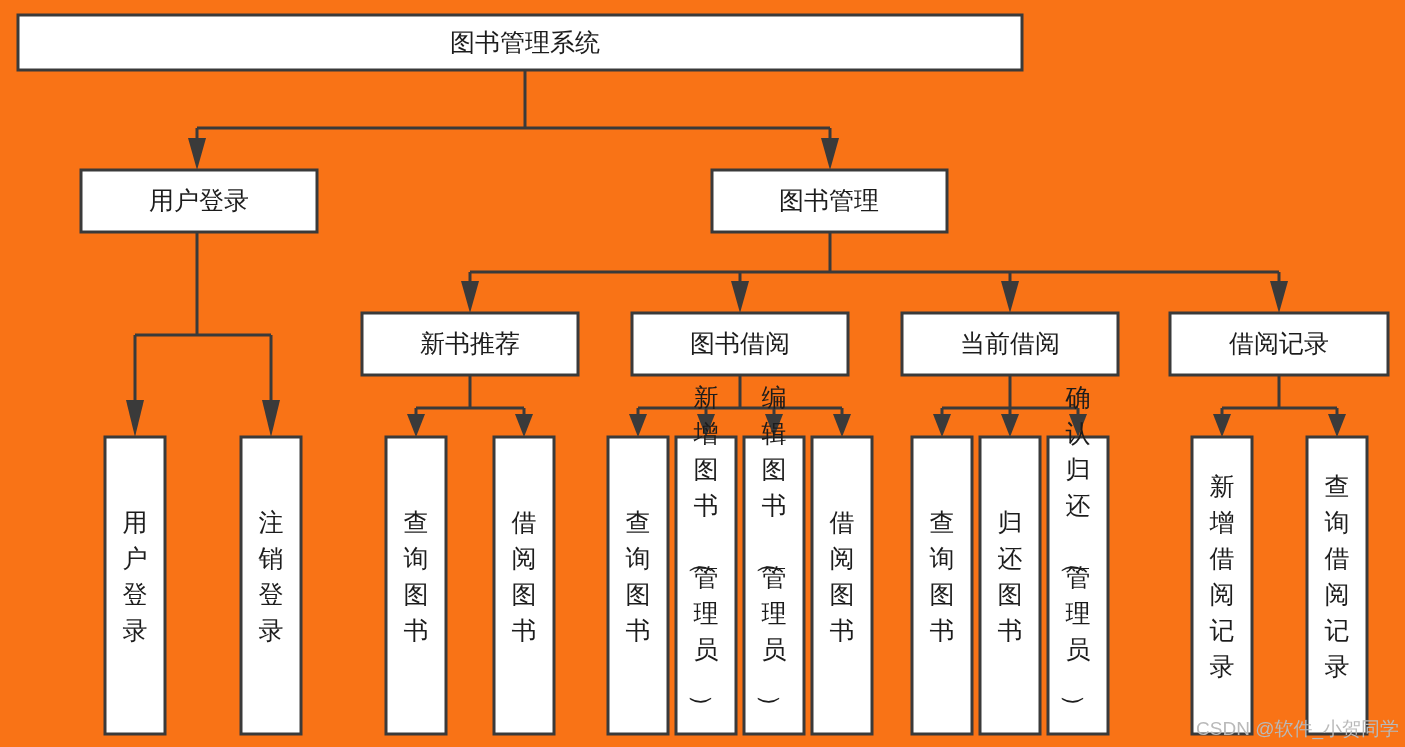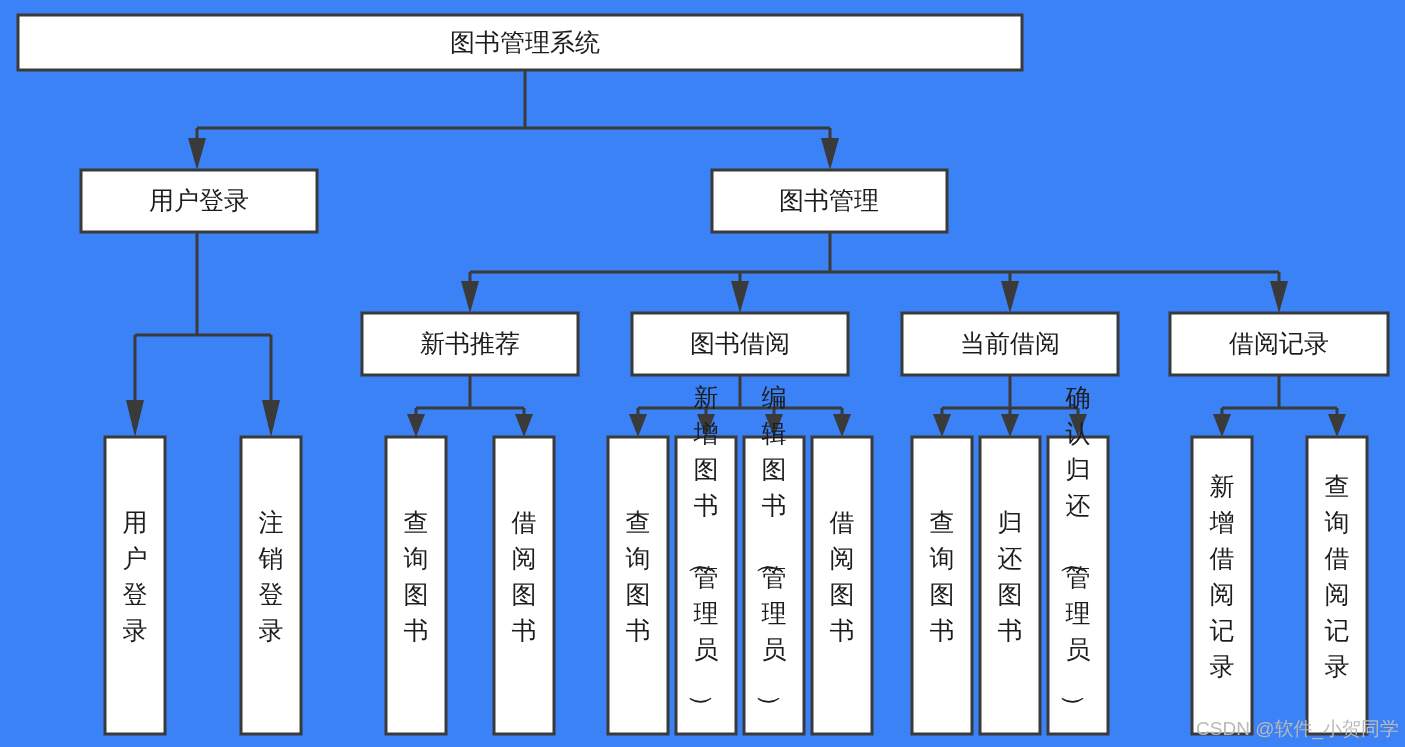--- a/index.html
+++ b/index.html
@@ -10,21 +10,21 @@
   body {
     width: 1405px;
     height: 747px;
     font-family: "Liberation Sans", "DejaVu Sans", sans-serif;
     overflow: hidden;
   }
   #diagram-root {
     position: relative;
     width: 1405px;
     height: 747px;
-    background: #3b82f6;
+    background: #f97316;
   }
   svg.diagram {
     display: block;
     width: 1405px;
     height: 747px;
   }
   .node-box {
     fill: #ffffff;
     stroke: #3a3a3a;
     stroke-width: 3;

